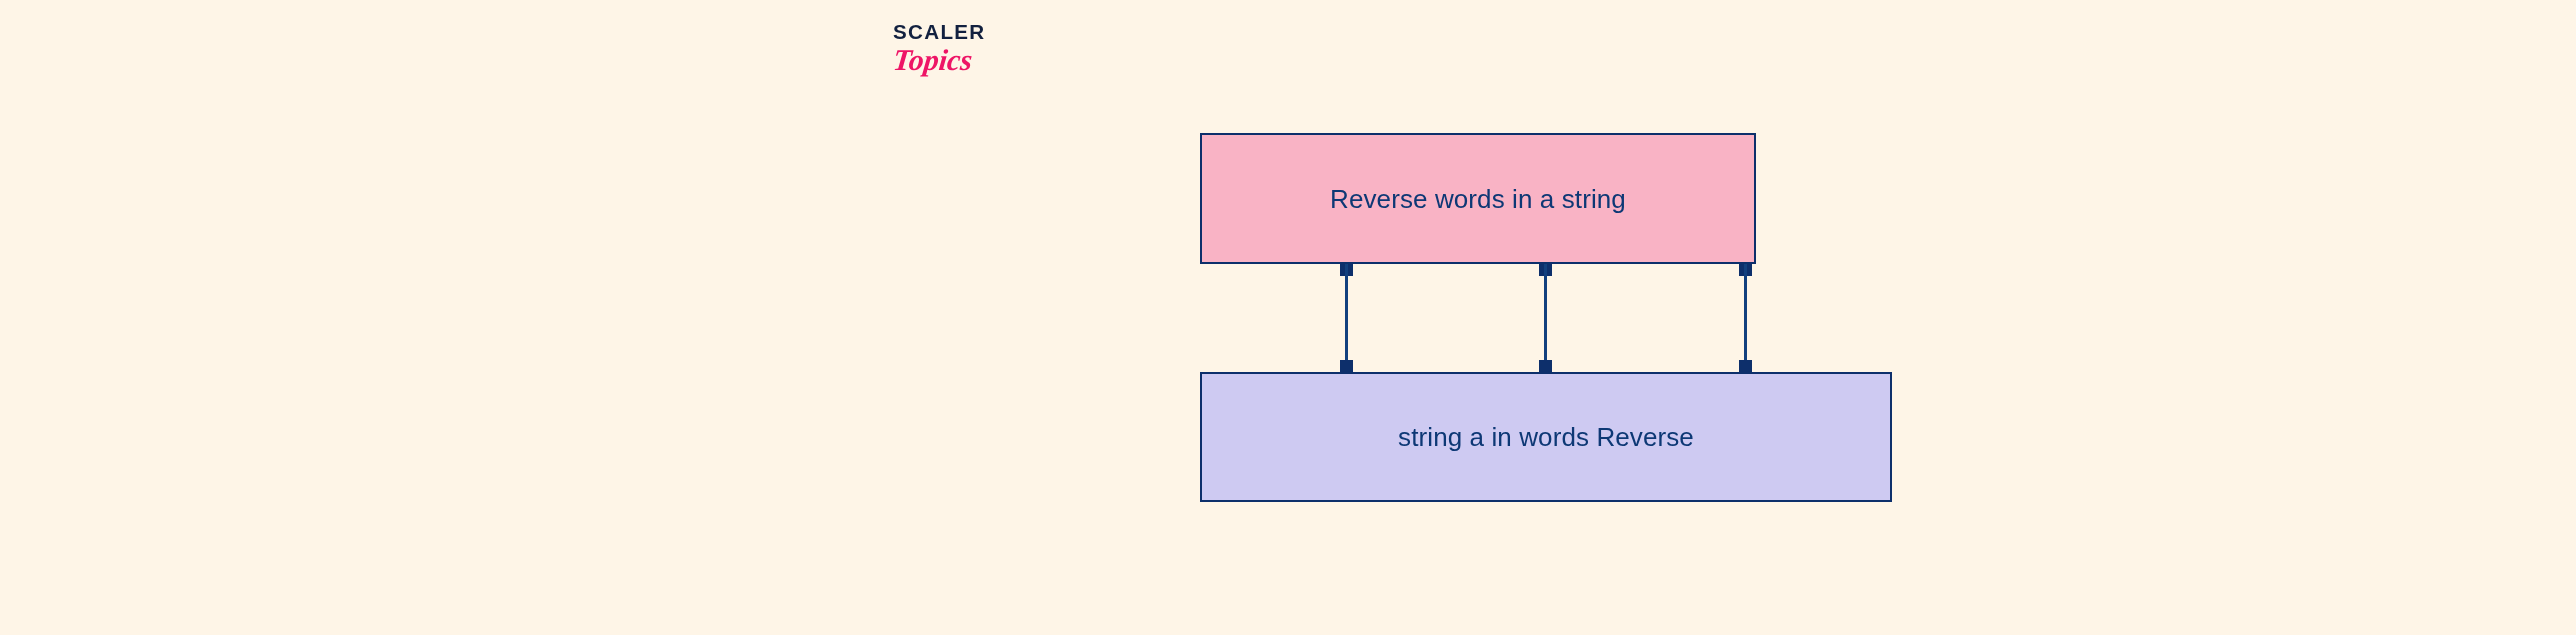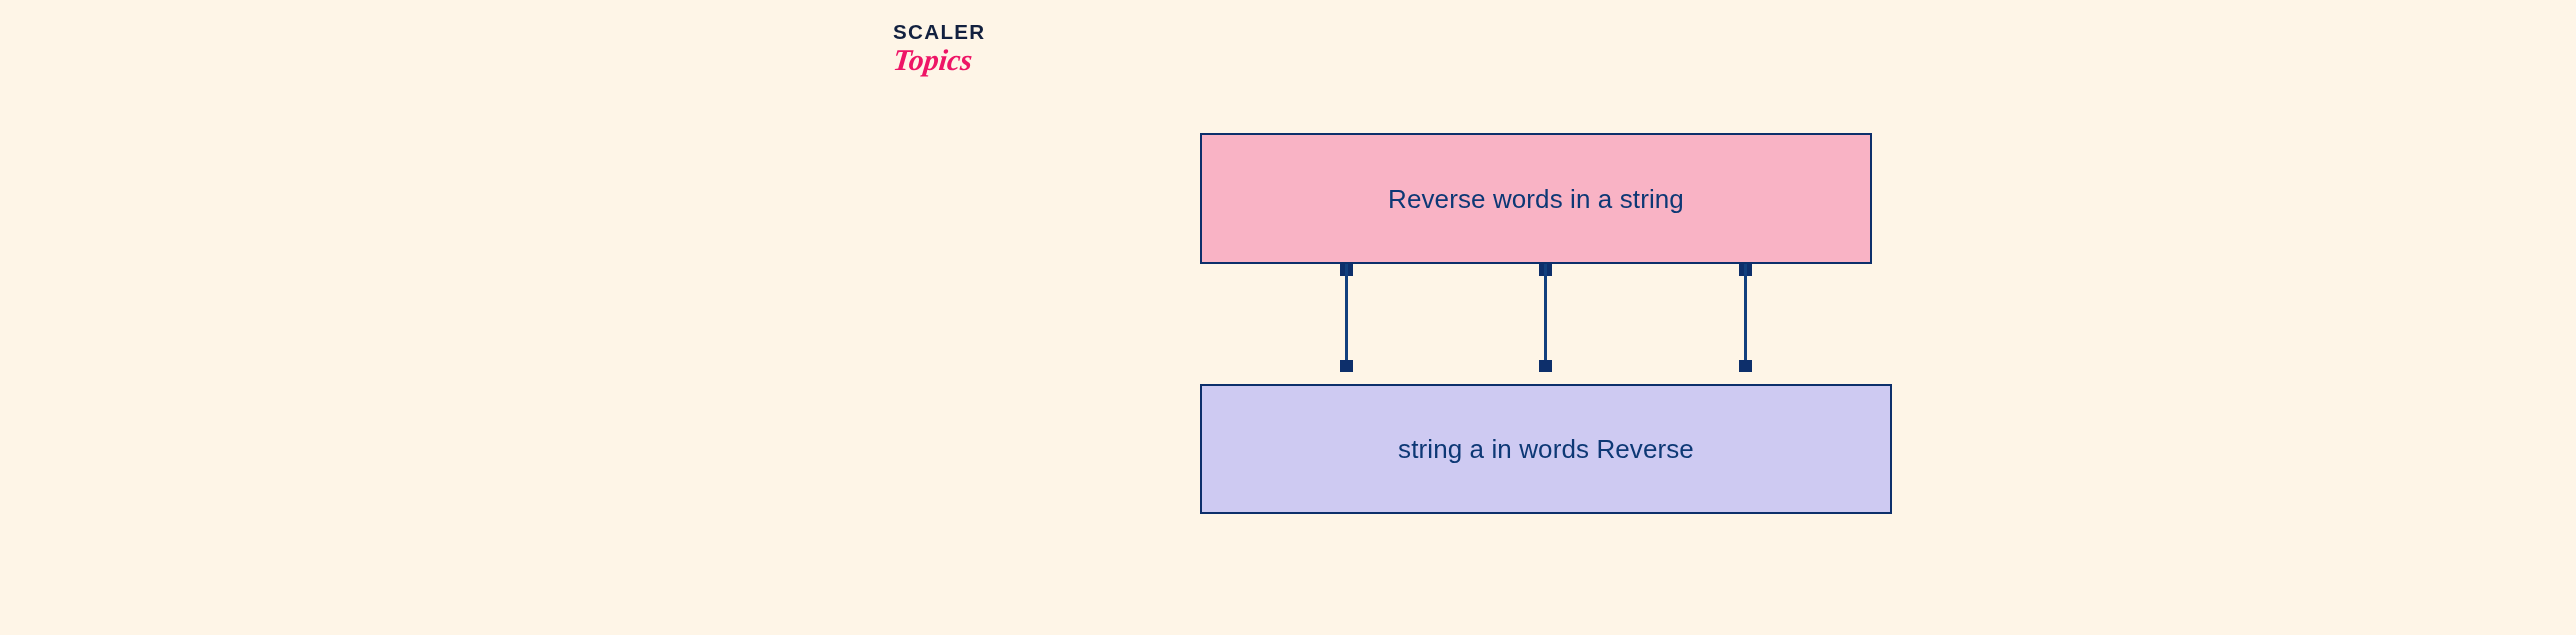--- a/index.html
+++ b/index.html
@@ -70,31 +70,30 @@
     font-size: 26px;
     color: #0D3875;
     letter-spacing: 0.1px;
     white-space: nowrap;
     line-height: 1;
   }
 
   #box-input {
     left: 1200px;
     top: 133px;
-    width: 672px;
+    width: 556px;
     height: 131px;
     background: #F9B3C5;
   }
   #box-output {
     left: 1200px;
     top: 372px;
     width: 692px;
     height: 130px;
     background: #CECAF2;
-    margin-top: 12px;
   }
 
   
   .connector {
     position: absolute;
     width: 13.4px;
     height: 108px;
   }
   .connector .conn-line {
     position: absolute;

